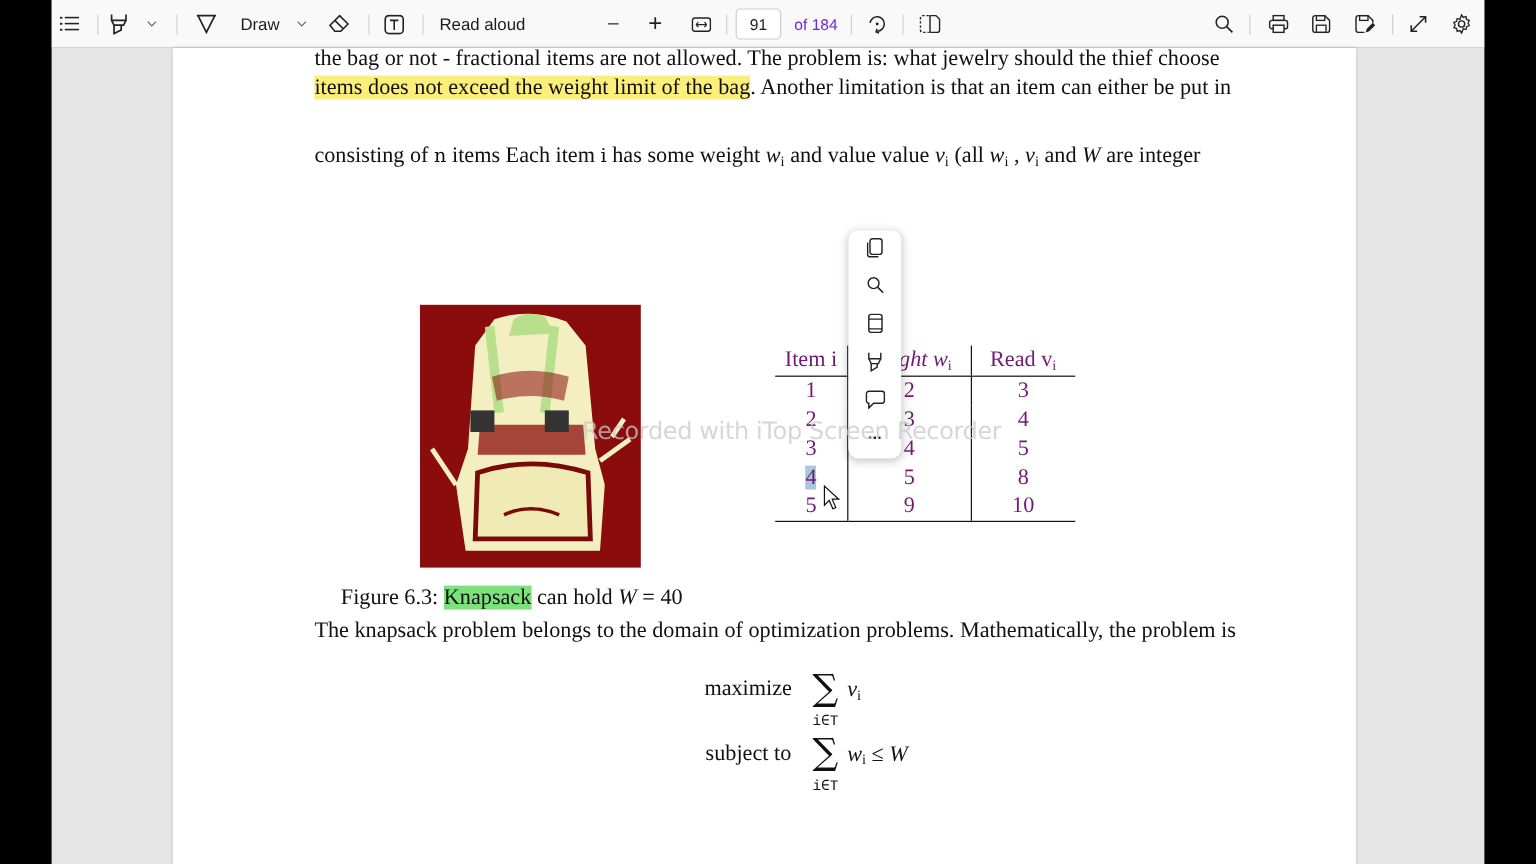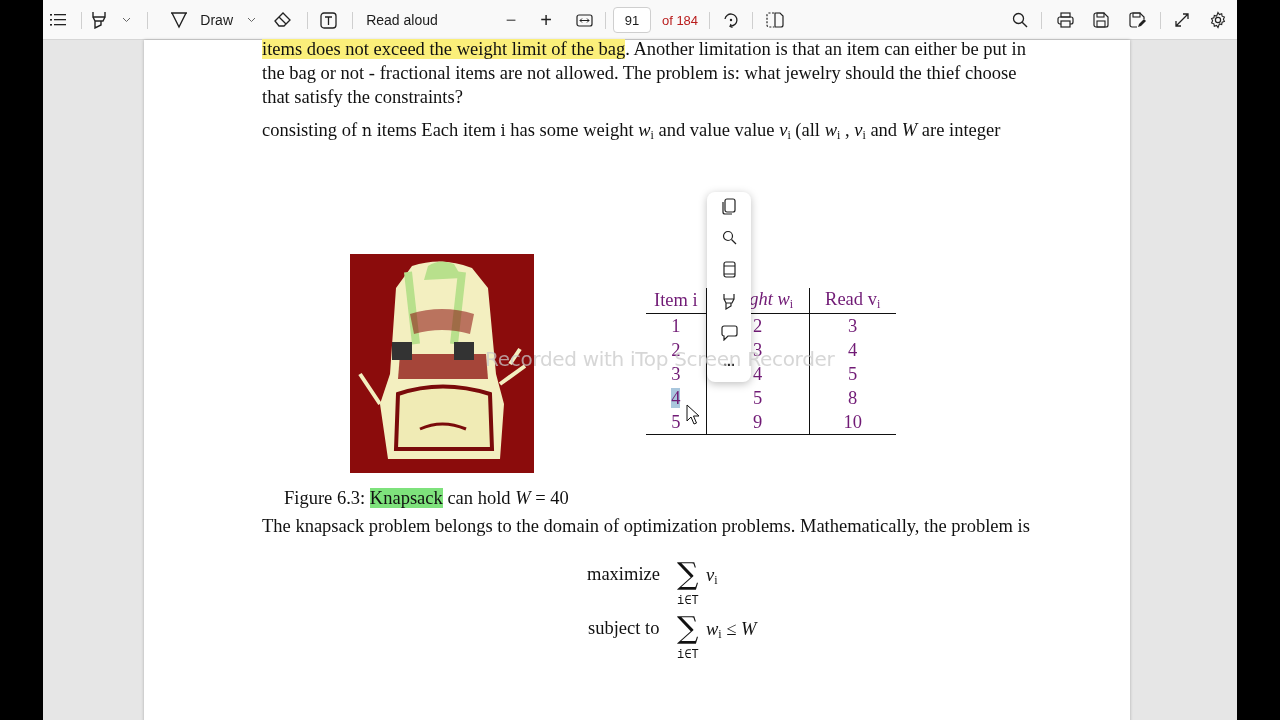--- a/index.html
+++ b/index.html
@@ -53,21 +53,21 @@
       <svg width="16" height="18" viewBox="0 0 16 18">
           <path d="M2 1v5h12V1M2 6l2 4h8l2-4M4 10v7l6-3v-4" fill="none" stroke="#222" stroke-width="1.4"></path>
         </svg>
     </div>
     <div class="tb" style="left:76px;width:14px">
       <svg width="9" height="6" viewBox="0 0 9 6">
           <path d="M1 1l3.5 3.5L8 1" fill="none" stroke="#666" stroke-width="1"></path>
         </svg>
     </div>
     <div class="sep" style="left:104px"></div>
-    <div class="tb" style="left:120px;width:70px;justify-content:flex-end">
+    <div class="tb" style="left:120px;width:70px;justify-content:space-between">
       <svg width="18" height="18" viewBox="0 0 18 18">
           <path d="M1 2h16M2 2l7 14 7-14" fill="none" stroke="#222" stroke-width="1.4"></path>
         </svg>
       <span style="margin-left:12px;font-size:14px">Draw</span>
     </div>
     <div class="tb" style="left:201px;width:14px">
       <svg width="9" height="6" viewBox="0 0 9 6">
           <path d="M1 1l3.5 3.5L8 1" fill="none" stroke="#666" stroke-width="1"></path>
         </svg>
     </div>
@@ -89,21 +89,21 @@
     <div class="tb" style="left:459px;width:18px;font-size:18px;color:#555">−</div>
     <div class="tb" style="left:494px;width:18px;font-size:20px;color:#222">+</div>
     <div class="tb" style="left:530px;width:22px">
       <svg width="17" height="13" viewBox="0 0 17 13">
           <rect x="1" y="1" width="15" height="11" rx="2" fill="none" stroke="#222" stroke-width="1.2"></rect>
           <path d="M4 6.5h9M4 6.5l2-2M4 6.5l2 2M13 6.5l-2-2M13 6.5l-2 2" stroke="#222" stroke-width="1"></path>
         </svg>
     </div>
     <div class="sep" style="left:562px"></div>
     <div class="pagebox">91</div>
-    <div class="tb" style="left:616px;width:42px;color:#b91c1c">of 184</div>
+    <div class="tb" style="left:616px;width:42px;color:#6d28d9">of 184</div>
     <div class="sep" style="left:666px"></div>
     <div class="tb" style="left:677px;width:22px">
       <svg width="18" height="18" viewBox="0 0 18 18">
           <path d="M3 8a6 6 0 1 1 6 7" fill="none" stroke="#222" stroke-width="1.3"></path>
           <path d="M9 13l-1 2.5 2.5 1" fill="none" stroke="#222" stroke-width="1.2"></path>
           <circle cx="9" cy="9" r="1.2" fill="#222"></circle>
         </svg>
     </div>
     <div class="sep" style="left:709px"></div>
     <div class="tb" style="left:721px;width:22px">
@@ -150,23 +150,22 @@
     <div class="tb" style="left:1164px;width:22px">
       <svg width="18" height="18" viewBox="0 0 18 18">
           <circle cx="9" cy="9" r="2.6" fill="none" stroke="#222" stroke-width="1.2"></circle>
           <path d="M9 1.5l1.4 2 2.3-.7.4 2.4 2.3.8-1 2.2 1 2.2-2.3.8-.4 2.4-2.3-.7L9 16.5l-1.4-2-2.3.7-.4-2.4-2.3-.8 1-2.2-1-2.2 2.3-.8.4-2.4 2.3.7z" fill="none" stroke="#222" stroke-width="1.1"></path>
         </svg>
     </div>
   </div>
 
   <div class="page">
     <div class="doc" style="left:118px;top:-3px;width:850px">
+      <div>the bag or not - fractional items are not allowed. The problem is: what jewelry should the thief choose</div>
       <div><span class="hl-y">items does not exceed the weight limit of the bag</span><span>. Another limitation is that an item can either be put in</span></div>
-      <div>the bag or not - fractional items are not allowed. The problem is: what jewelry should the thief choose</div>
-      <div>that satisfy the constraints?</div>
     </div>
 
     <div class="doc" style="left:118px;top:78px;width:850px">
       <div><span>consisting of </span><span style="font-family:'DejaVu Serif',serif;font-size:16px">n</span><span> items Each item </span><span style="font-family:'DejaVu Serif',serif;font-size:16px">i</span><span> has some weight </span><span class="it">w</span><span class="sub">i</span><span> and value value </span><span class="it">v</span><span class="sub">i</span><span> (all </span><span class="it">w</span><span class="sub">i</span><span> , </span><span class="it">v</span><span class="sub">i</span><span> and </span><span class="it">W</span><span> are integer</span></div>
     </div>
 
     <div class="figure">
       <svg width="184" height="219" viewBox="0 0 184 219">
         <path d="M62 12 Q92 2 122 14 L138 34 L146 120 L154 150 L150 205 L38 205 L30 150 L40 120 L46 34 Z" fill="#f3efc0"></path>
         <path d="M50 100 L136 100 L138 125 L48 125 Z" fill="#8b0c0c" opacity=".75"></path>

